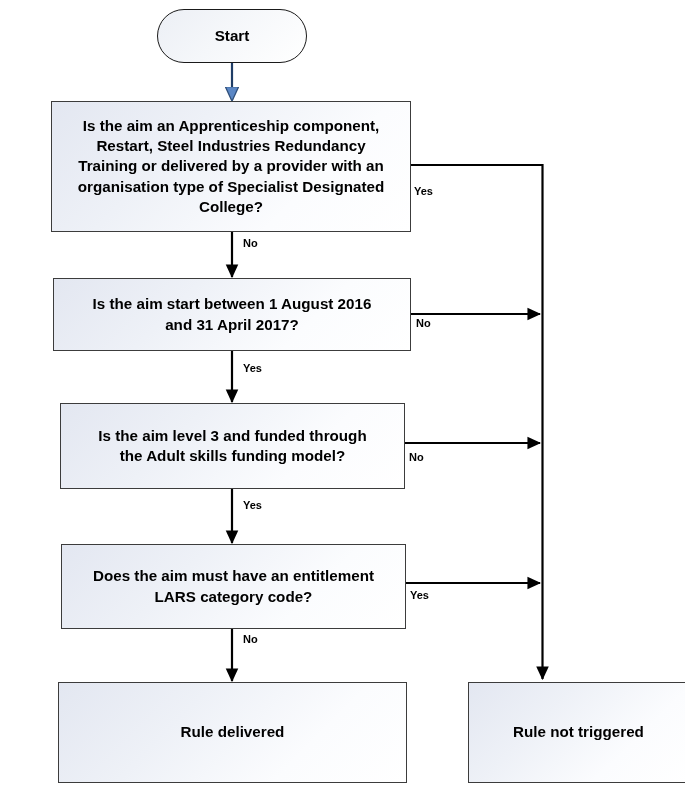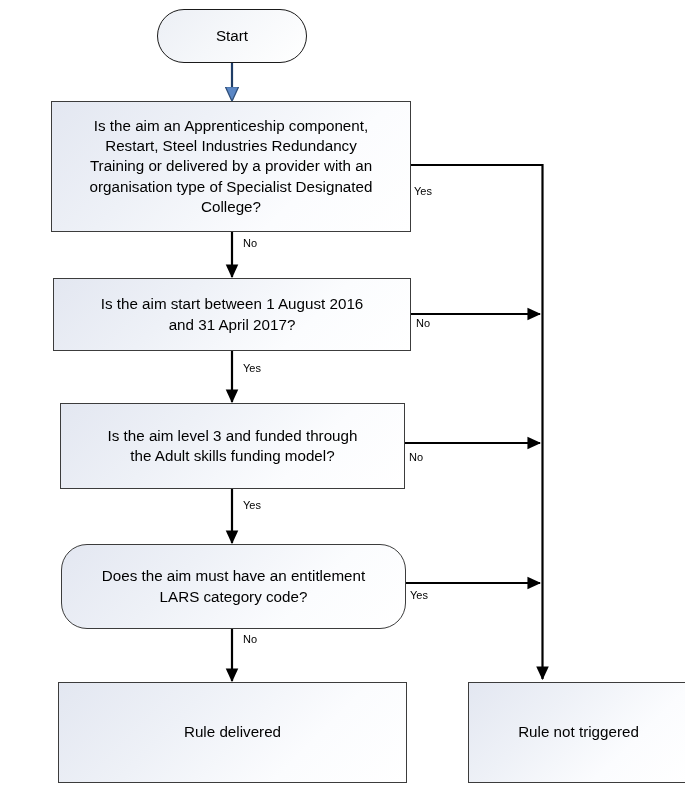--- a/index.html
+++ b/index.html
@@ -9,20 +9,21 @@
   }
   body {
     font-family: "Liberation Sans", sans-serif;
   }
   #flowchart-canvas {
     position: relative;
     width: 685px;
     height: 793px;
     background: #ffffff;
     overflow: hidden;
+    font-weight: bold;
   }
   #edge-layer {
     position: absolute;
     left: 0;
     top: 0;
     width: 685px;
     height: 793px;
     pointer-events: none;
   }
   .node {
@@ -126,21 +127,21 @@
   <div class="node process" style="left:53px; top:278px; width:358px; height:73px;">
     <span class="node-label">Is the aim start between 1 August 2016
 and 31 April 2017?</span>
   </div>
 
   <div class="node process" style="left:60px; top:403px; width:345px; height:86px;">
     <span class="node-label">Is the aim level 3 and funded through
 the Adult skills funding model?</span>
   </div>
 
-  <div class="node process" style="left:61px; top:544px; width:345px; height:85px;border-radius:26px;">
+  <div class="node process" style="left:61px; top:544px; width:345px; height:85px;">
     <span class="node-label">Does the aim must have an entitlement
 LARS category code?</span>
   </div>
 
   <div class="node process" style="left:58px; top:682px; width:349px; height:101px;">
     <span class="node-label">Rule delivered</span>
   </div>
 
   <div class="node process" style="left:468px; top:682px; width:221px; height:101px;">
     <span class="node-label">Rule not triggered</span>

